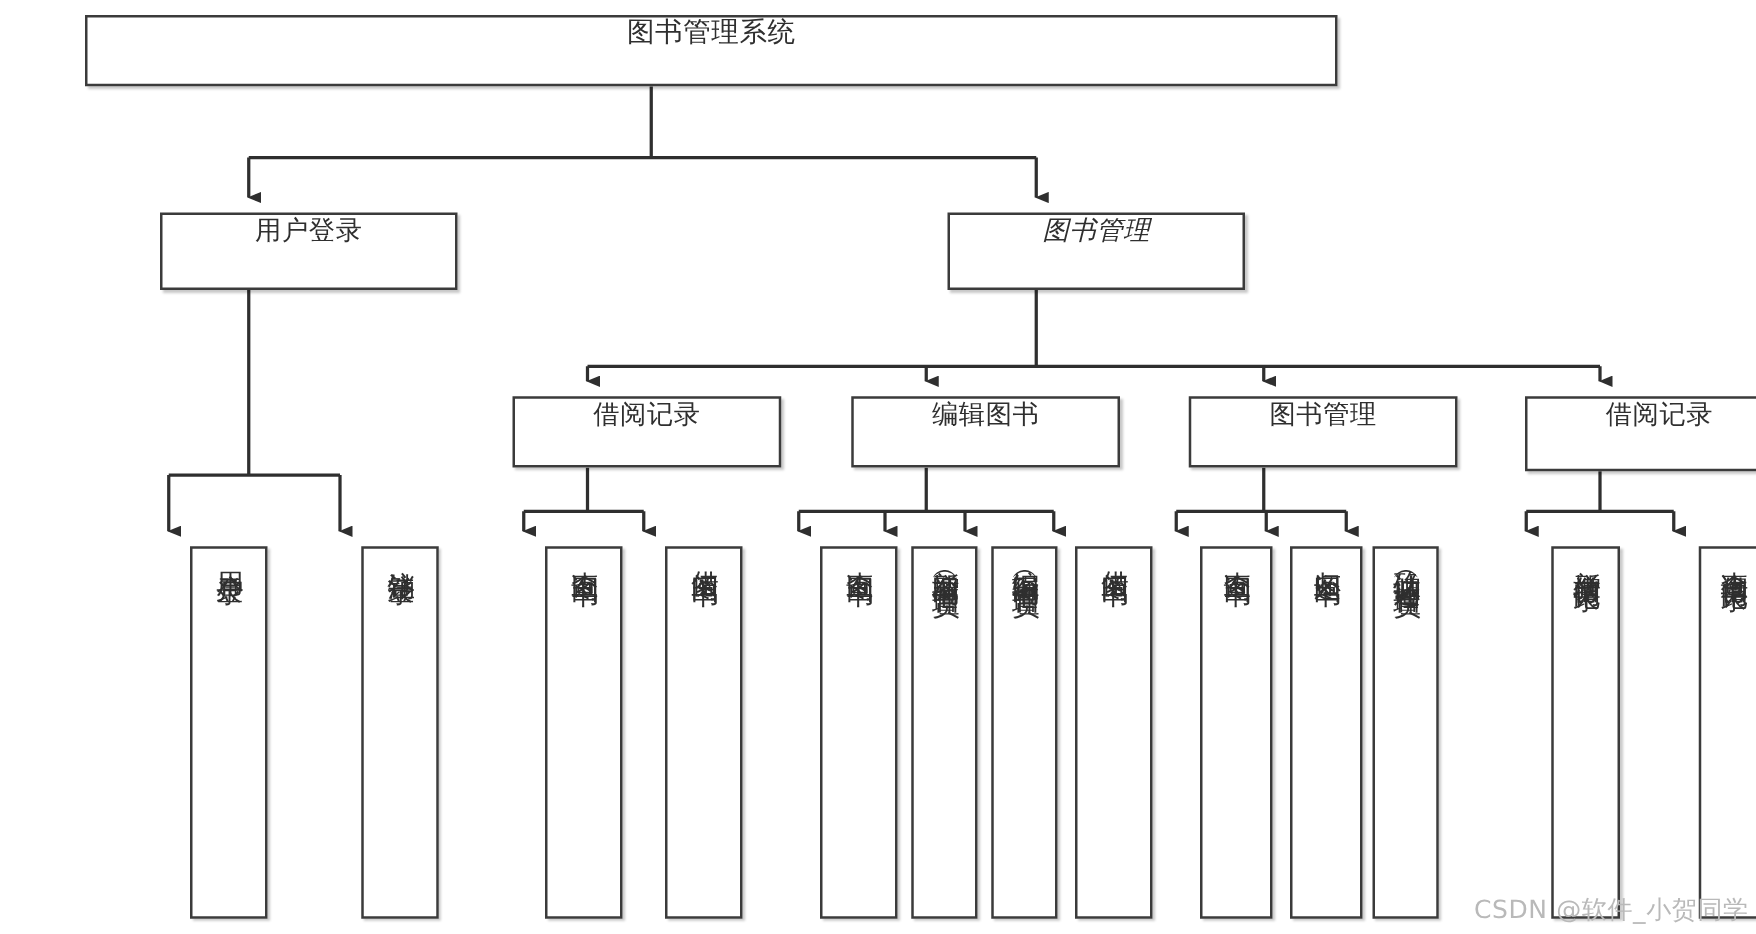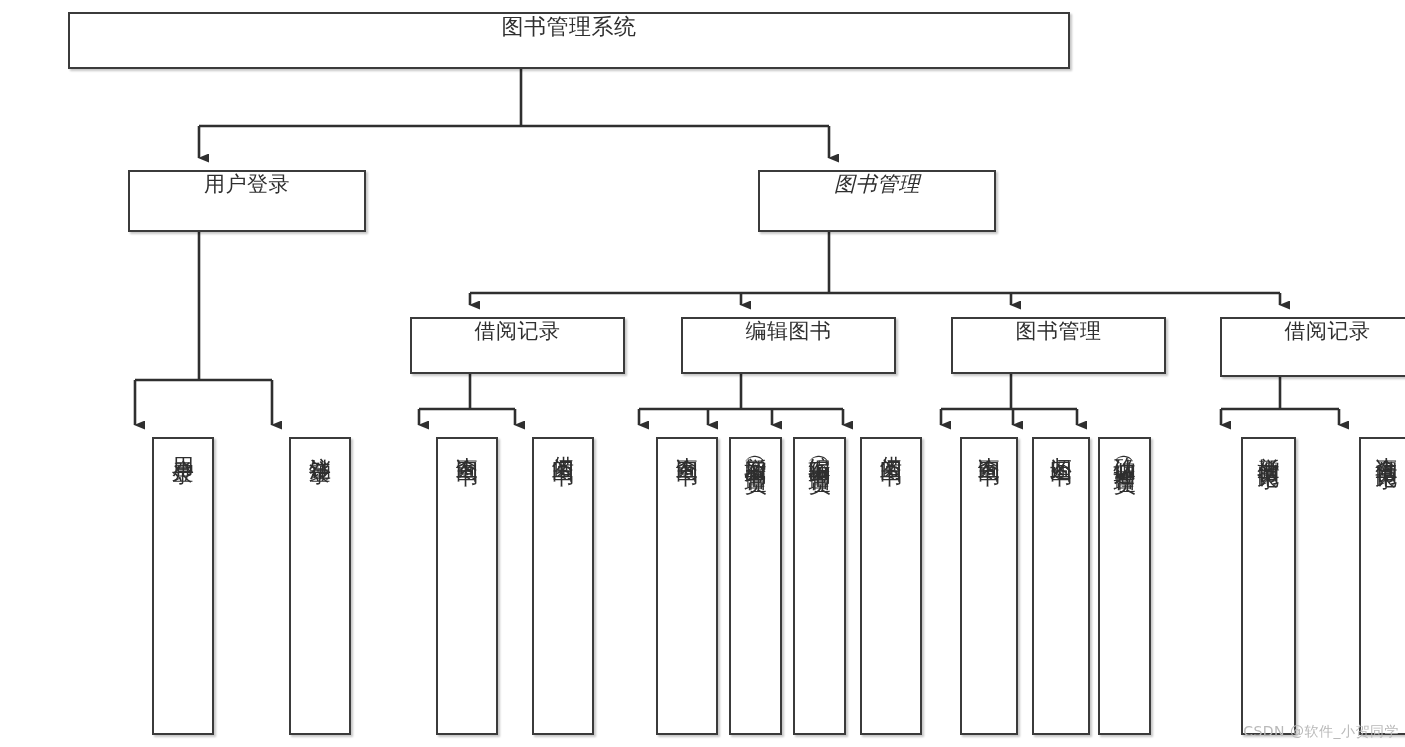--- a/index.html
+++ b/index.html
@@ -57,21 +57,21 @@
     line-height: 1;
   }
   .node-box.root .node-label {
     font-size: 22px;
   }
   .watermark {
     position: absolute;
     right: 6px;
     bottom: 6px;
     color: #b9b9b9;
-    font-size: 14px;
+    font-size: 20px;
     letter-spacing: 0.5px;
     white-space: nowrap;
     font-family: "DejaVu Sans", "Liberation Sans", sans-serif;
   }
 </style>
 </head>
 <body>
 
 <div id="diagram-root">
   <svg class="diagram-canvas" viewBox="0 0 1405 747" preserveAspectRatio="none">

